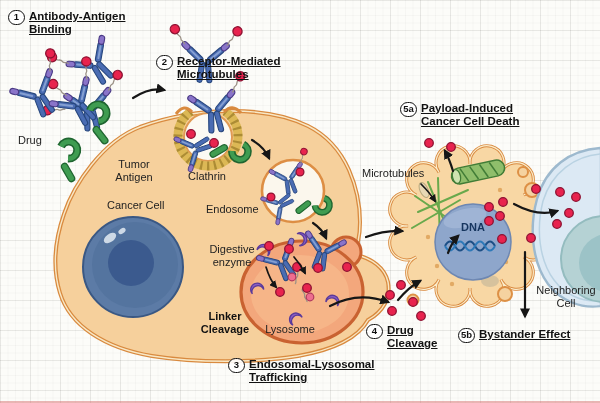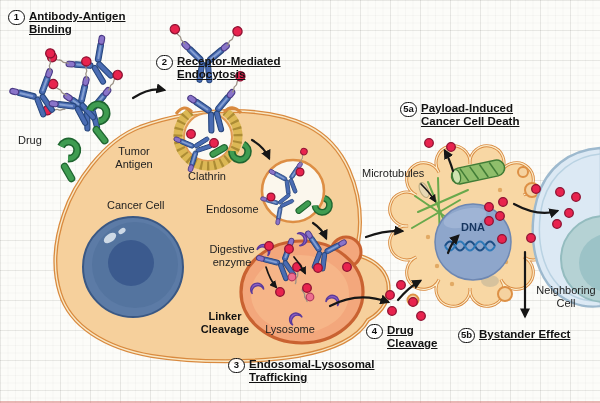--- a/index.html
+++ b/index.html
@@ -294,41 +294,41 @@
     <path class="arrs" d="M421,184 Q430,193 435,201" marker-end="url(#ah)"></path>
   </g>
 </svg>
 
 <div class="step" style="left:8px;top:10px">
   <span class="badge">1</span>
   <span class="stxt" style="width:100px">Antibody-Antigen Binding</span>
 </div>
 <div class="step" style="left:156px;top:55px">
   <span class="badge">2</span>
-  <span class="stxt" style="width:110px">Receptor-Mediated Endocytosis</span>
+  <span class="stxt" style="width:110px">Receptor-Mediated Microtubules</span>
 </div>
 <div class="step" style="left:228px;top:358px">
   <span class="badge">3</span>
   <span class="stxt" style="width:132px">Endosomal-Lysosomal Trafficking</span>
 </div>
 <div class="step" style="left:366px;top:324px">
   <span class="badge">4</span>
   <span class="stxt" style="width:48px">Drug Cleavage</span>
 </div>
 <div class="step" style="left:400px;top:102px">
   <span class="badge">5a</span>
   <span class="stxt" style="width:112px">Payload-Induced Cancer Cell Death</span>
 </div>
 <div class="step" style="left:458px;top:328px">
   <span class="badge">5b</span>
   <span class="stxt" style="white-space:nowrap">Bystander Effect</span>
 </div>
 
 <div class="lbl" style="left:18px;top:134px;width:44px">Drug</div>
-<div class="lbl ctr" style="left:106px;top:145px;width:56px">Tumor Antigen</div>
+<div class="lbl ctr" style="left:106px;top:158px;width:56px">Tumor Antigen</div>
 <div class="lbl ctr" style="left:181px;top:170px;width:52px">Clathrin</div>
 <div class="lbl" style="left:107px;top:199px;width:72px">Cancer Cell</div>
 <div class="lbl" style="left:206px;top:203px;width:64px">Endosome</div>
 <div class="lbl ctr" style="left:202px;top:243px;width:60px">Digestive enzyme</div>
 <div class="lbl ctr bold" style="left:193px;top:310px;width:64px">Linker Cleavage</div>
 <div class="lbl ctr" style="left:259px;top:323px;width:62px">Lysosome</div>
 <div class="lbl" style="left:362px;top:167px;width:88px">Microtubules</div>
 <div class="lbl ctr" style="left:453px;top:221px;width:40px;font-weight:600;color:#16355e">DNA</div>
 <div class="lbl ctr" style="left:528px;top:284px;width:76px">Neighboring Cell</div>
 

